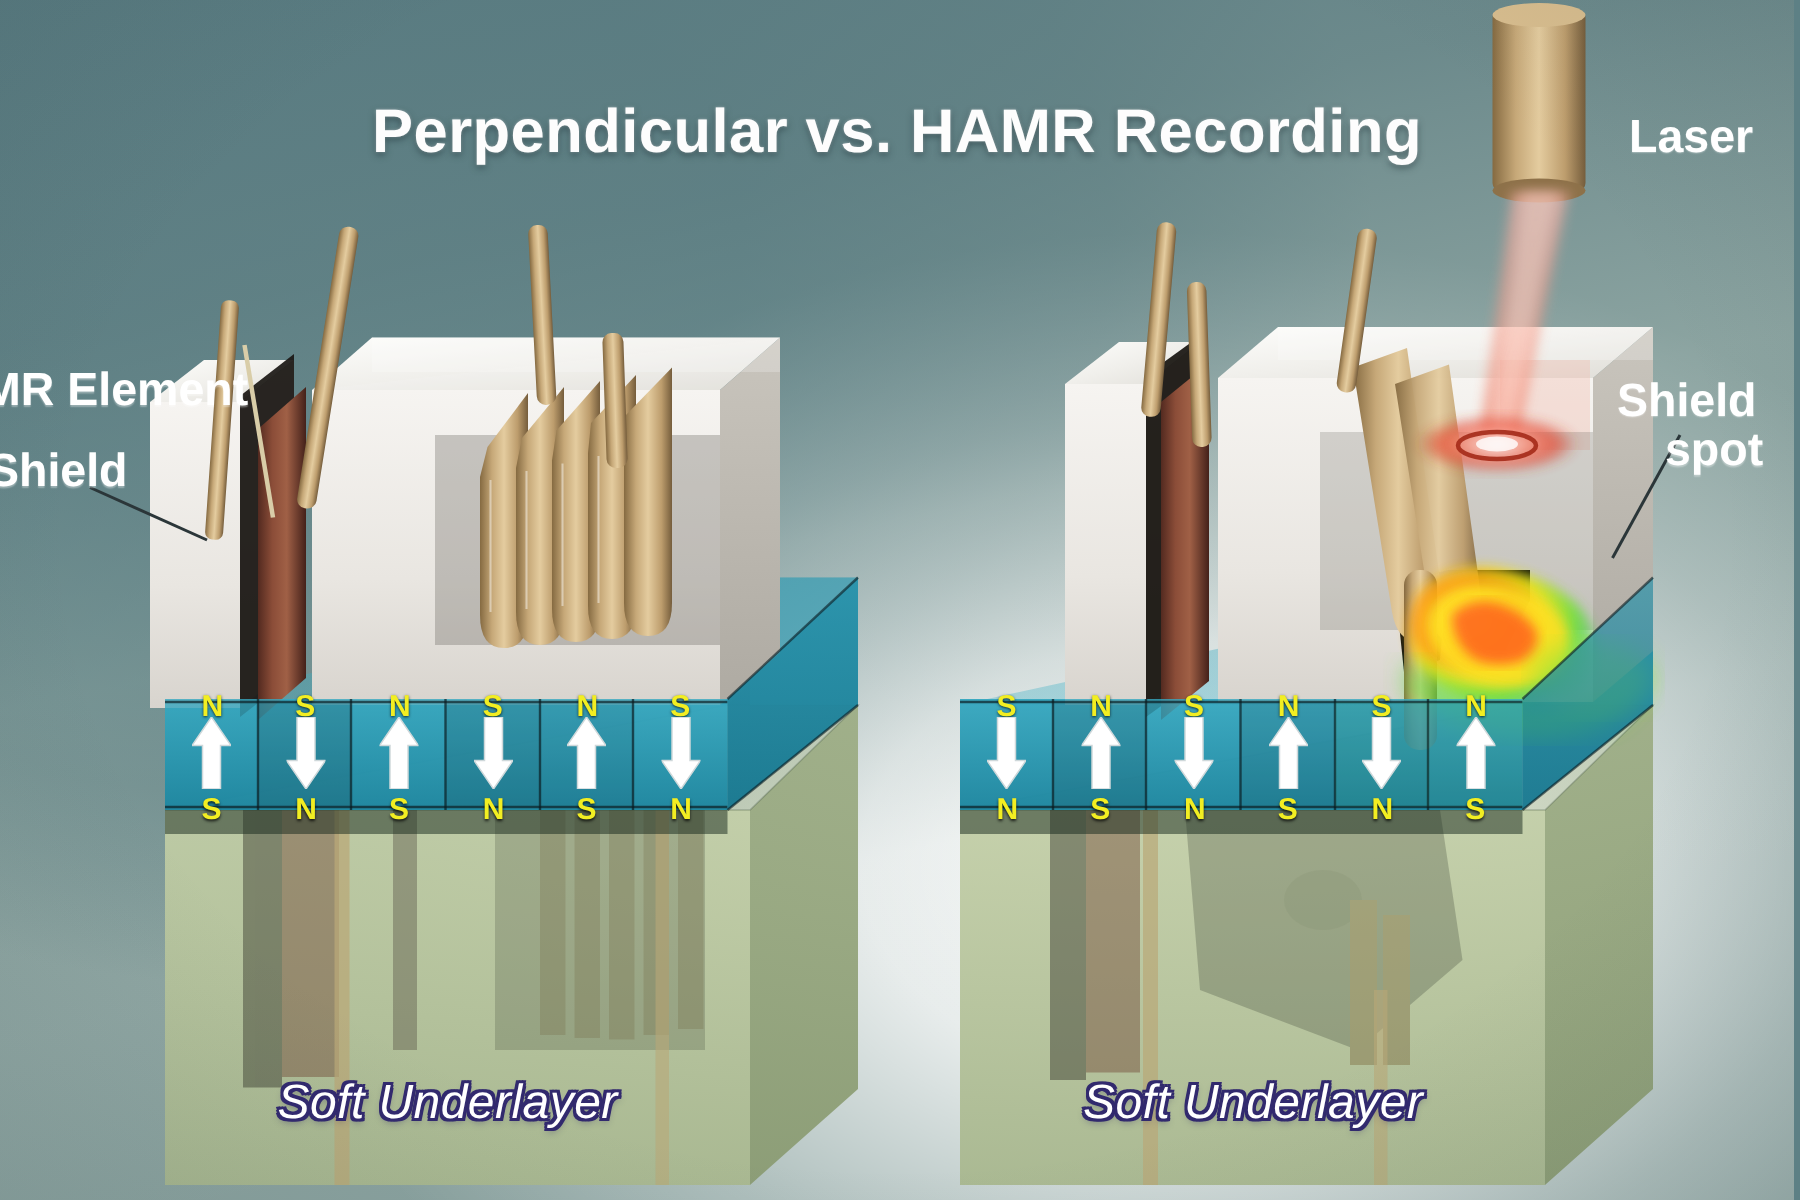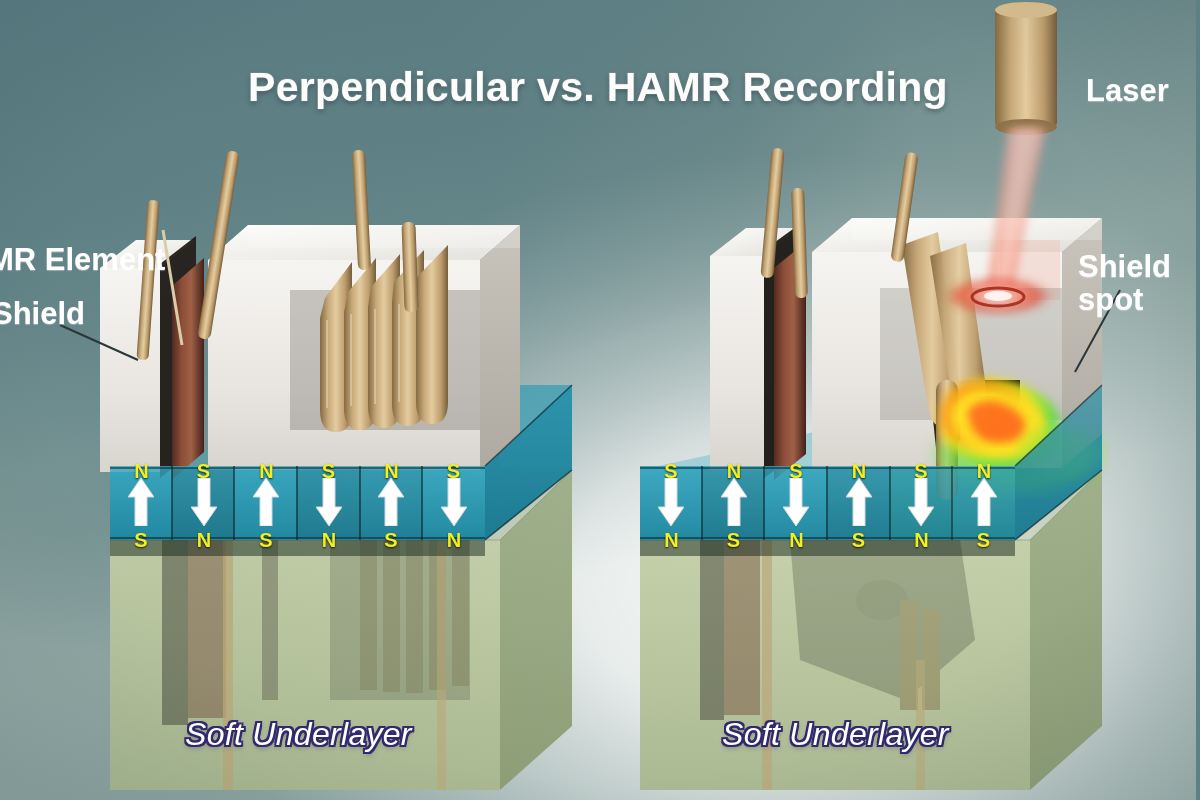--- a/index.html
+++ b/index.html
@@ -434,19 +434,19 @@
 
   <div class="vignette"></div>
 
   <div class="title">Perpendicular vs. HAMR Recording</div>
 
   <div class="lbl" id="lbl-mr">MR Element</div>
   <div class="lbl" id="lbl-shield">Shield</div>
   <div class="lbl" id="lbl-laser">Laser</div>
   <div class="lbl" id="lbl-heated">
     <span>Shield</span><br>
-    <span style="display:inline-block;margin-left:0;text-align:center;">spot</span>
+    <span style="display:inline-block;margin-left:32px;text-align:center;">spot</span>
   </div>
 
   <div class="sul-txt" style="left:185px;top:716px;">Soft Underlayer</div>
   <div class="sul-txt" style="left:722px;top:716px;">Soft Underlayer</div>
 
 </div>
 
 </body></html>

